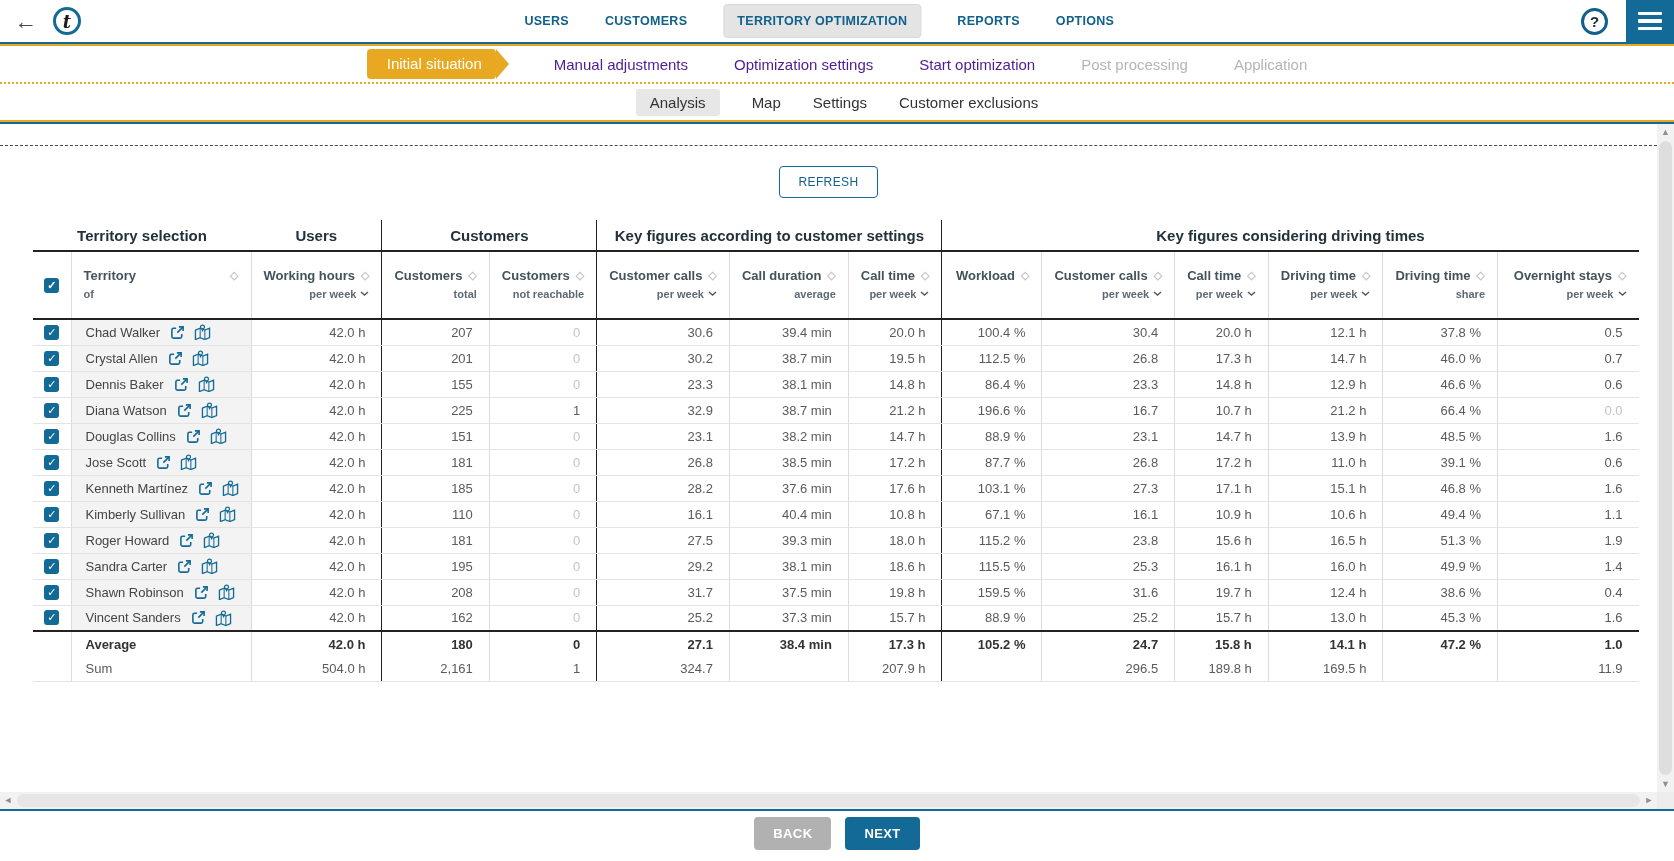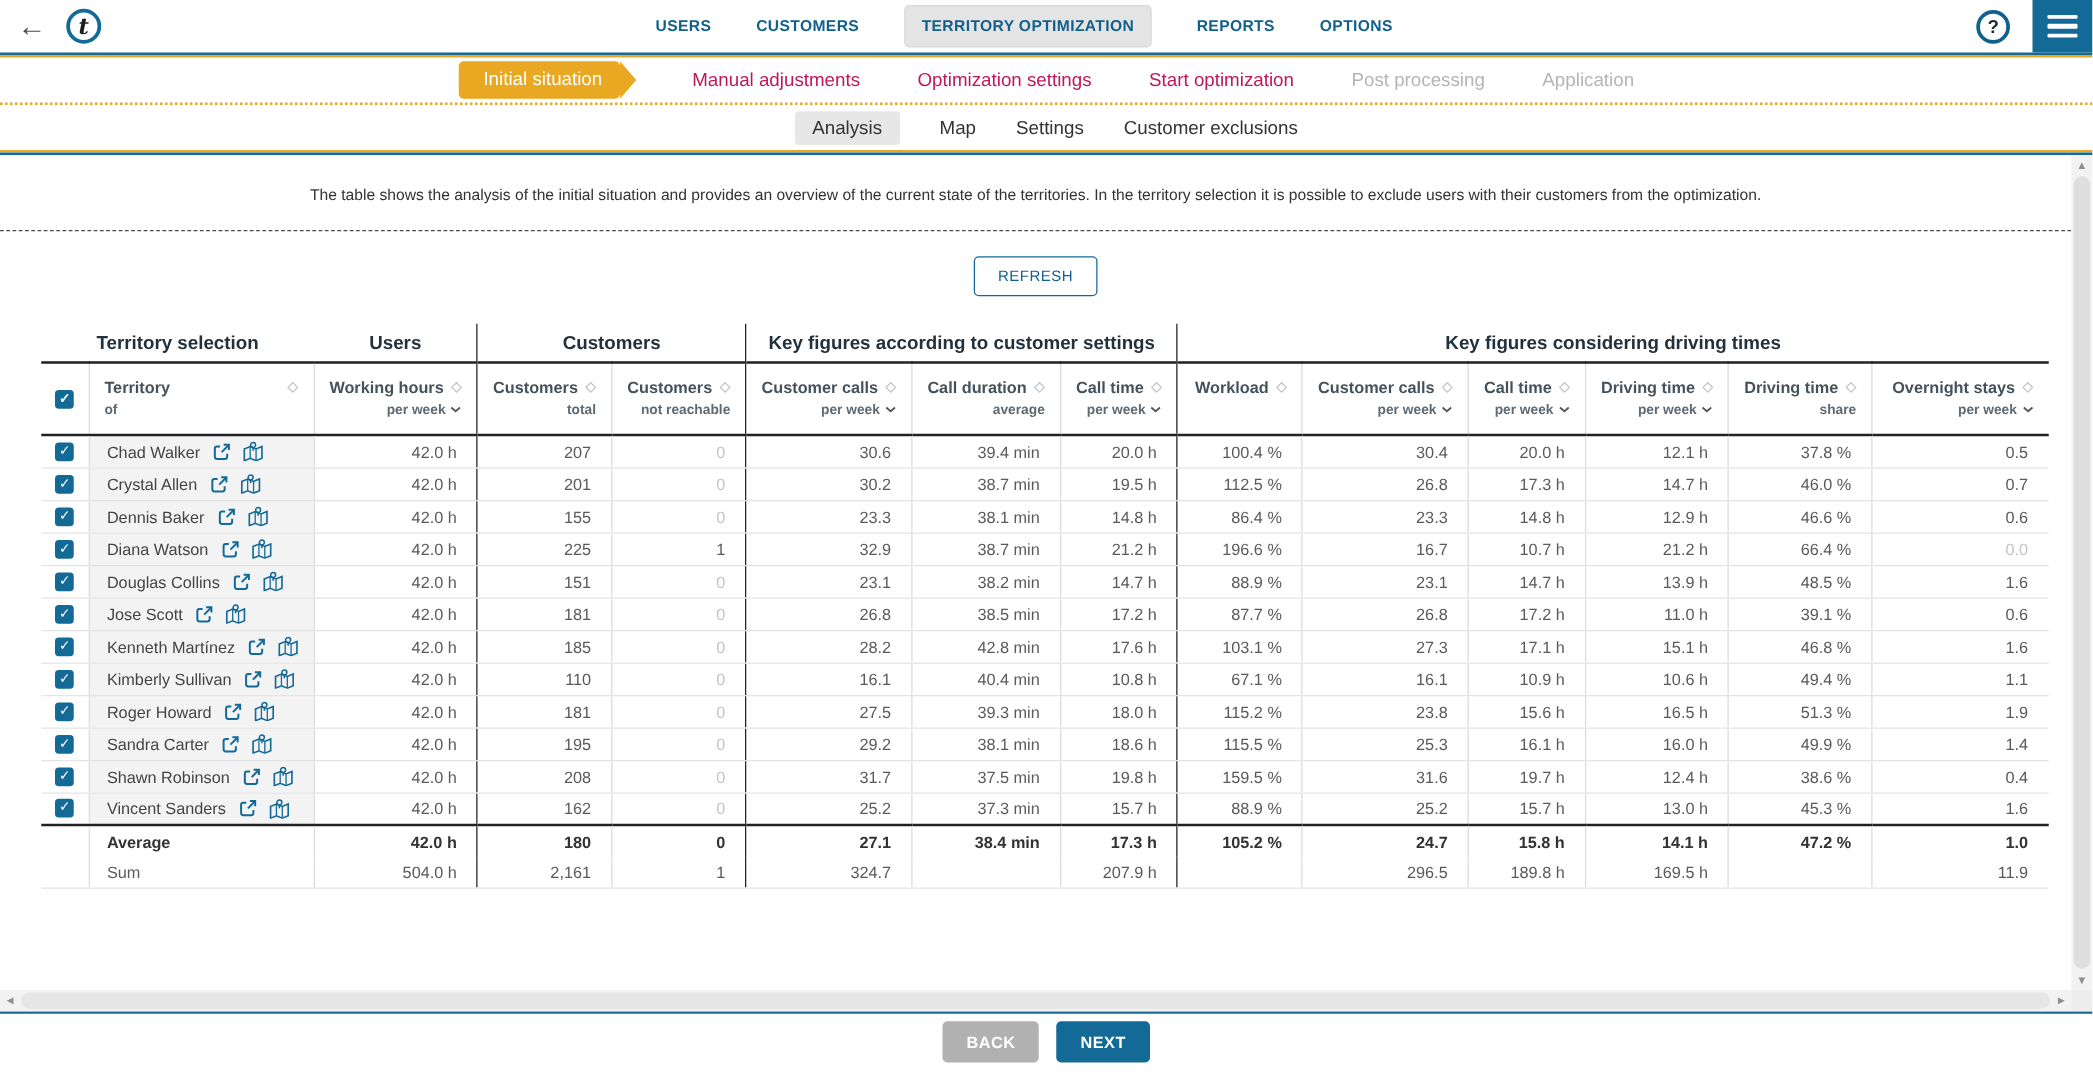--- a/index.html
+++ b/index.html
@@ -24,21 +24,21 @@
   .help-circle { width:27px; height:27px; border:3px solid #11618c; border-radius:50%;
                  display:flex; align-items:center; justify-content:center;
                  font-weight:bold; font-size:15px; color:#1b2b36; margin-right:18px; cursor:pointer; }
   .burger { width:48px; height:100%; background:#136a96; display:flex; flex-direction:column;
             align-items:center; justify-content:center; gap:4px; cursor:pointer; }
   .burger span { width:24px; height:3.5px; background:#fff; border-radius:1px; }
 
   
   .wizard-row { height:40px; border-top:2px solid #e9a821; border-bottom:2px dotted #e9a821;
                 display:flex; align-items:center; justify-content:center; gap:46px; background:#fff; }
-  .step { font-size:15px; color:#be185d; cursor:pointer; white-space:nowrap; }
+  .step { font-size:15px; color:#4c1d95; cursor:pointer; white-space:nowrap; }
   .step.disabled { color:#b5b5b5; cursor:default; }
   .step.active { background:#e9a821; color:#fff; padding:6px 14px 7px 20px; border-radius:4px;
                  position:relative; margin-right:12px; }
   .step.active::after { content:""; position:absolute; right:-13px; top:0;
                  border-top:15.5px solid transparent; border-bottom:15.5px solid transparent;
                  border-left:13px solid #e9a821; }
 
   
   .tabs-row { height:38px; display:flex; align-items:center; justify-content:center; gap:32px;
               border-bottom:2px solid #e9a821; background:#fff; }
@@ -67,21 +67,21 @@
                  color:#11618c; font-weight:normal; font-size:12px; letter-spacing:.4px;
                  padding:8px 18px; border-radius:4px; font-family:inherit; cursor:pointer; }
 
   
   table { border-collapse:collapse; margin:22px 0 0 33px; table-layout:fixed; }
   th, td { overflow:hidden; white-space:nowrap; }
   .grp-th { font-size:15px; font-weight:bold; color:#22313c; text-align:center; height:31px;
             border-bottom:2px solid #222; padding:0 4px; }
   .grp-bl { border-left:1px solid #222; }
 
-  .col-th { height:58px; vertical-align:middle; border-left:1px solid #dcdcdc;
+  .col-th { height:68px; vertical-align:middle; border-left:1px solid #dcdcdc;
             border-bottom:2px solid #222; padding:6px 12px 8px; cursor:pointer; }
   .cb-th { border-bottom:2px solid #222; padding:0; }
   .col-th .t { display:flex; justify-content:flex-end; align-items:center; gap:6px;
                font-size:13px; color:#44525c; }
   .col-th.left .t { justify-content:space-between; }
   .sort-glyph { color:#c6c6c6; font-size:11px; cursor:pointer; }
   .col-th .s { display:flex; justify-content:flex-end; align-items:center; gap:4px;
                font-size:11px; color:#5d6a74; margin-top:4px; min-height:13px; }
   .col-th.left .s { justify-content:flex-start; }
   .unit-chev { display:inline-flex; cursor:pointer; }
@@ -152,21 +152,20 @@
 
 <div class="tabs-row">
     <div class="tab active">Analysis</div>
     <div class="tab">Map</div>
     <div class="tab">Settings</div>
     <div class="tab">Customer exclusions</div>
   </div>
 
 <div class="content-frame">
   <div class="content">
-    <div class="desc">The table shows the analysis of the initial situation and provides an overview of the current state of the territories. In the territory selection it is possible to exclude users with their customers from the optimization.</div>
     <div class="dashline"></div>
     <button class="refresh-btn">REFRESH</button>
 
     <table>
       <colgroup>
           <col style="width: 38px;">
           <col style="width: 180px;">
           <col style="width: 122px;">
           <col style="width: 98px;">
           <col style="width: 100px;">
@@ -588,21 +587,21 @@
                     <circle cx="9" cy="3.2" r="2.1" fill="none" stroke="#136a96" stroke-width="1.3"></circle>
                     <path d="M9 5.3V8" stroke="#136a96" stroke-width="1.3"></path>
                   </svg>
                 </span>
               </div>
             </td>
             <td class="">42.0 h</td>
             <td class="bl-dark">185</td>
             <td class=" muted">0</td>
             <td class="bl-dark">28.2</td>
-            <td class="">42.8 min</td>
+            <td class="">37.6 min</td>
             <td class="">17.6 h</td>
             <td class="bl-dark">103.1 %</td>
             <td class="">27.3</td>
             <td class="">17.1 h</td>
             <td class="">15.1 h</td>
             <td class="">46.8 %</td>
             <td class="">1.6</td>
           </tr>
           <tr>
             <td class="cb">

